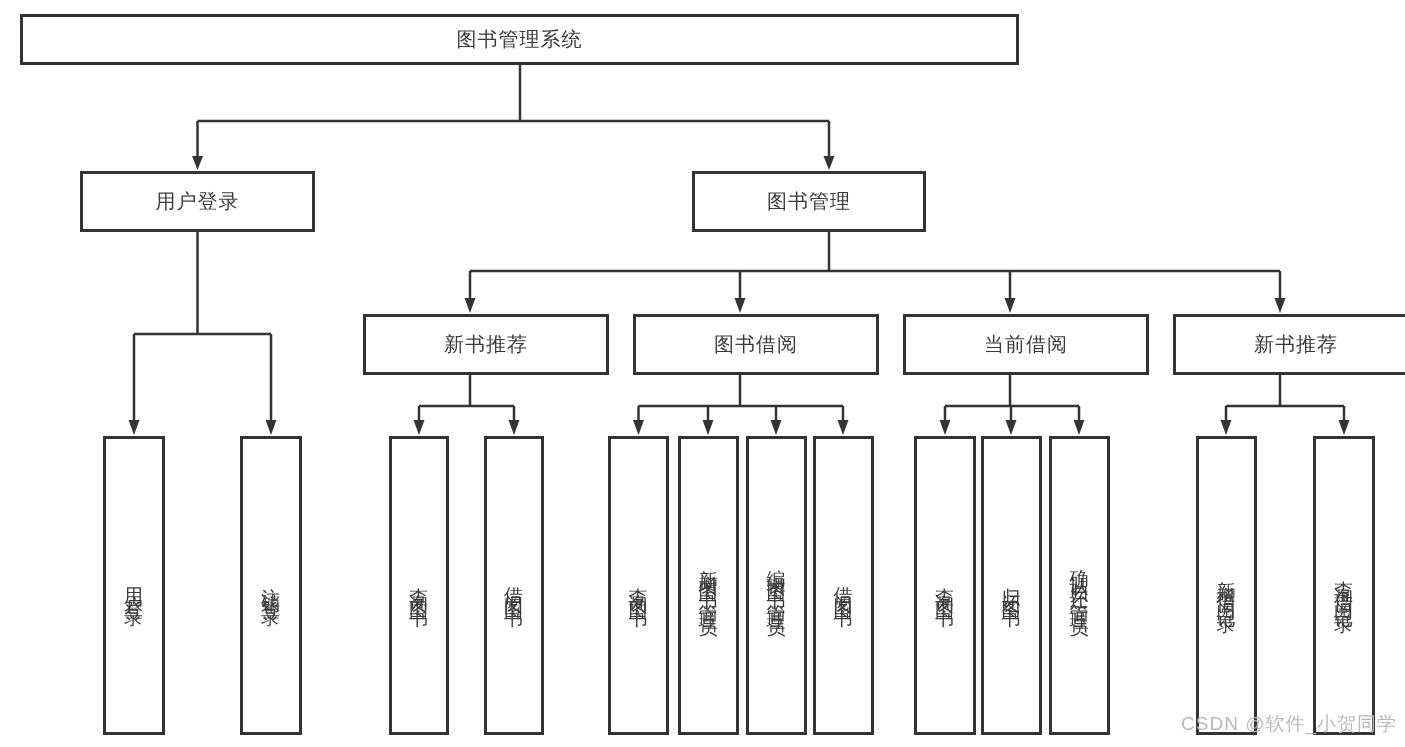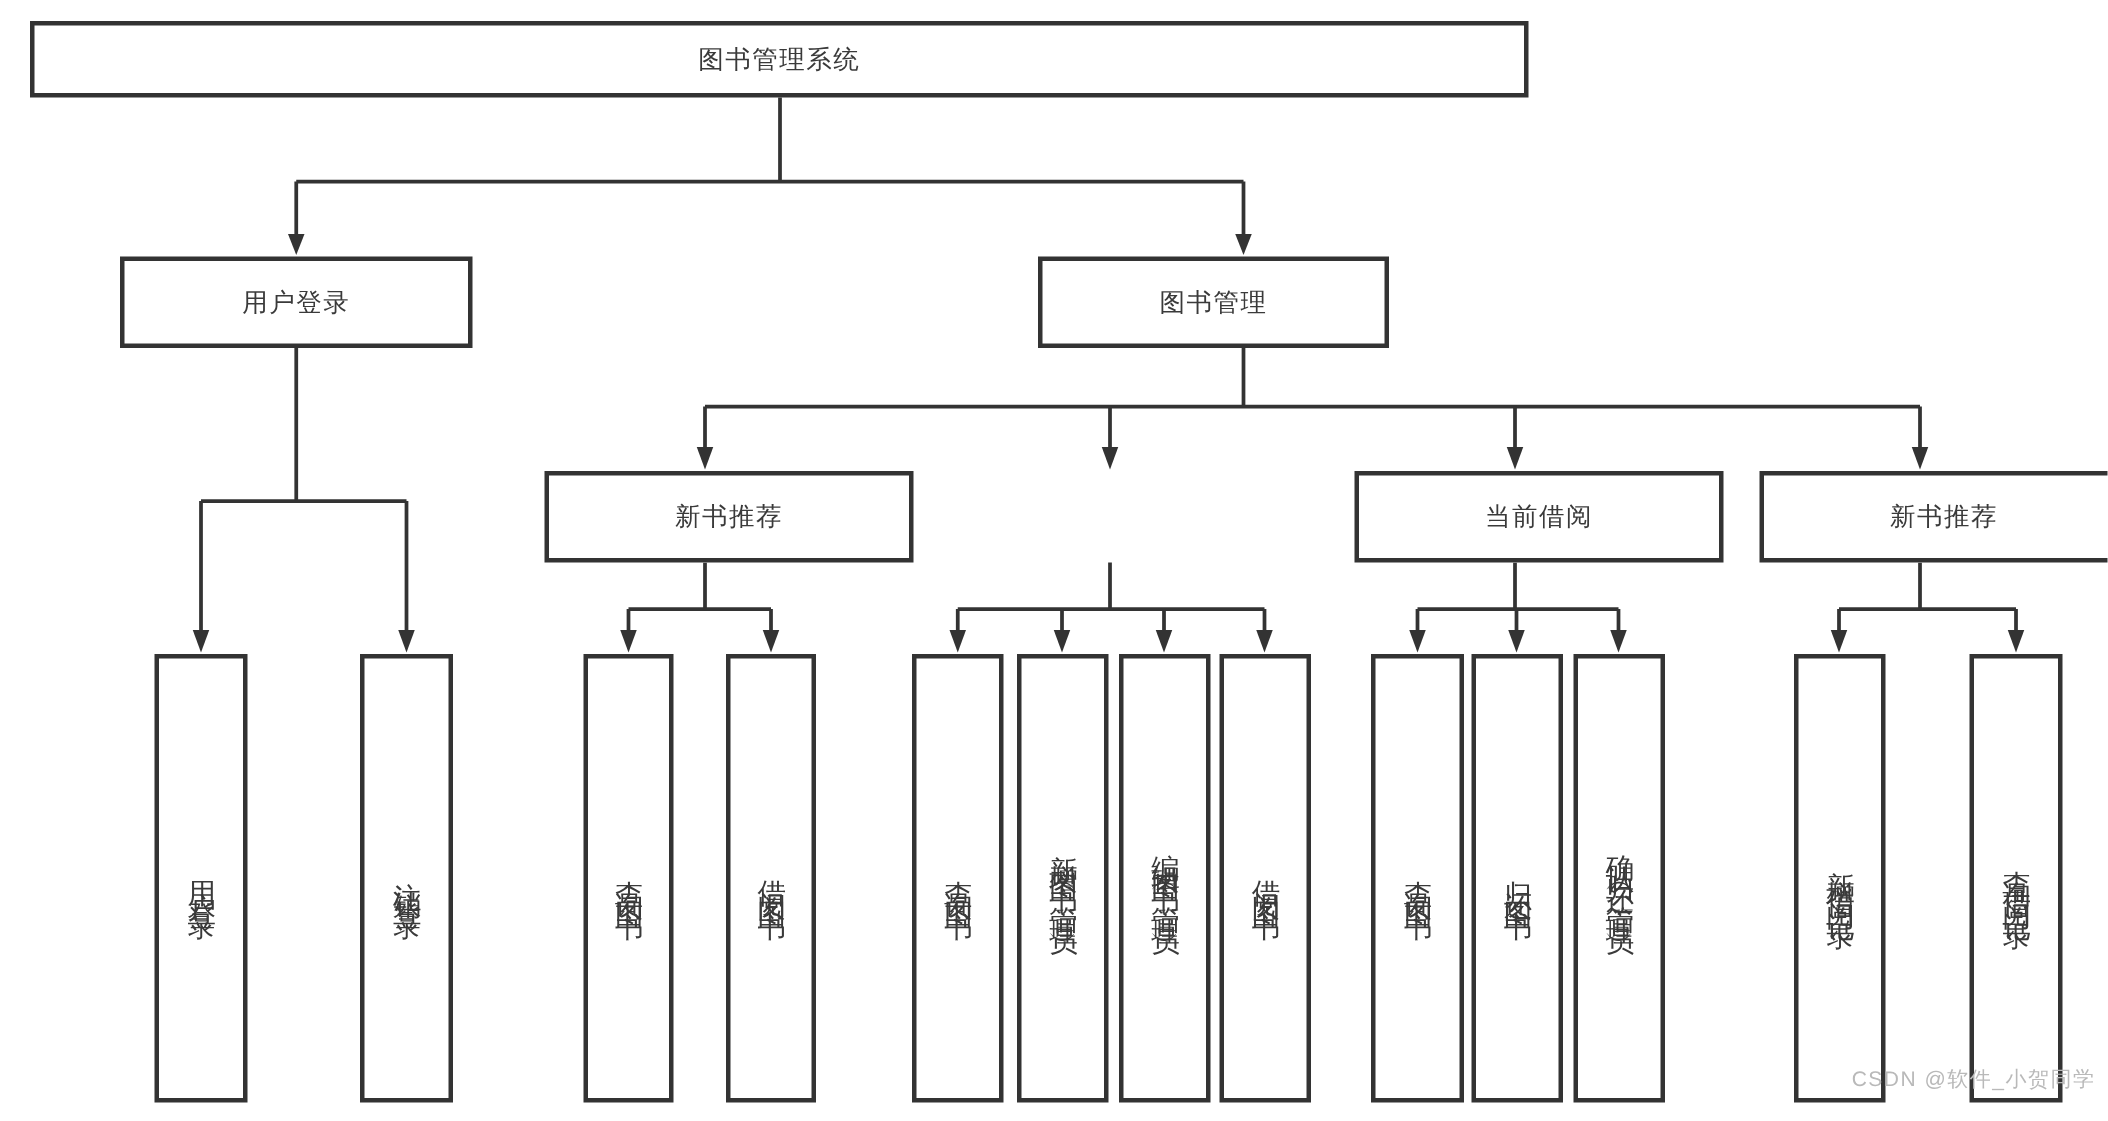--- a/index.html
+++ b/index.html
@@ -28,21 +28,21 @@
     box-sizing: border-box;
     border: 3px solid #333333;
     background: #ffffff;
     display: flex;
     align-items: center;
     justify-content: center;
     z-index: 1;
     color: #3a3a3a;
   }
   .h-label {
-    font-size: 17px;
+    font-size: 20px;
     letter-spacing: 1px;
     white-space: nowrap;
   }
   .v-label {
     writing-mode: vertical-rl;
     font-size: 19px;
     line-height: 1;
     letter-spacing: 7px;
     white-space: nowrap;
   }
@@ -65,21 +65,21 @@
   .leaf-3d    { left: 813px; width: 61px; }
   .leaf-4a    { left: 914px; }
   .leaf-4b    { left: 981px; width: 61px; }
   .leaf-4c    { left: 1049px; width: 61px; }
   .leaf-5a    { left: 1196px; width: 61px; }
   .leaf-5b    { left: 1313px; }
   .watermark {
     position: absolute;
     right: 8px;
     top: 711px;
-    font-size: 14px;
+    font-size: 19px;
     color: #b9b9b9;
     z-index: 2;
     letter-spacing: 1px;
     white-space: nowrap;
   }
   svg line { stroke: #333333; stroke-width: 2.5; }
   svg polygon { fill: #333333; }
 </style>
 </head>
 <body>
@@ -155,20 +155,23 @@
   <div class="box lvl2-a">
     <span class="h-label">用户登录</span>
   </div>
   <div class="box lvl2-b">
     <span class="h-label">图书管理</span>
   </div>
 
   <div class="box lvl3 lvl3-a">
     <span class="h-label">新书推荐</span>
   </div>
+  <div class="box lvl3 lvl3-b">
+    <span class="h-label">图书借阅</span>
+  </div>
   <div class="box lvl3 lvl3-c">
     <span class="h-label">当前借阅</span>
   </div>
   <div class="box lvl3 lvl3-d">
     <span class="h-label">新书推荐</span>
   </div>
 
   <div class="box leaf leaf-1a">
     <span class="v-label">用户登录</span>
   </div>

